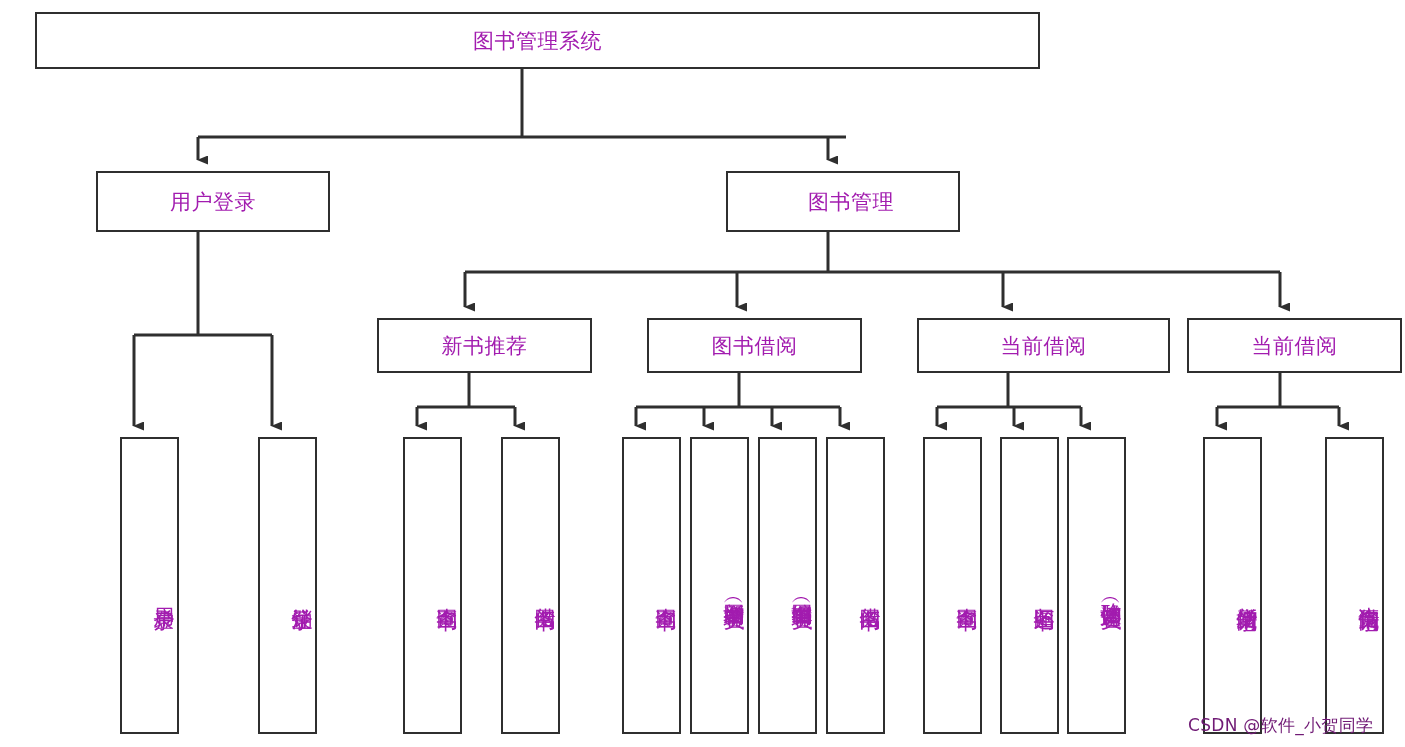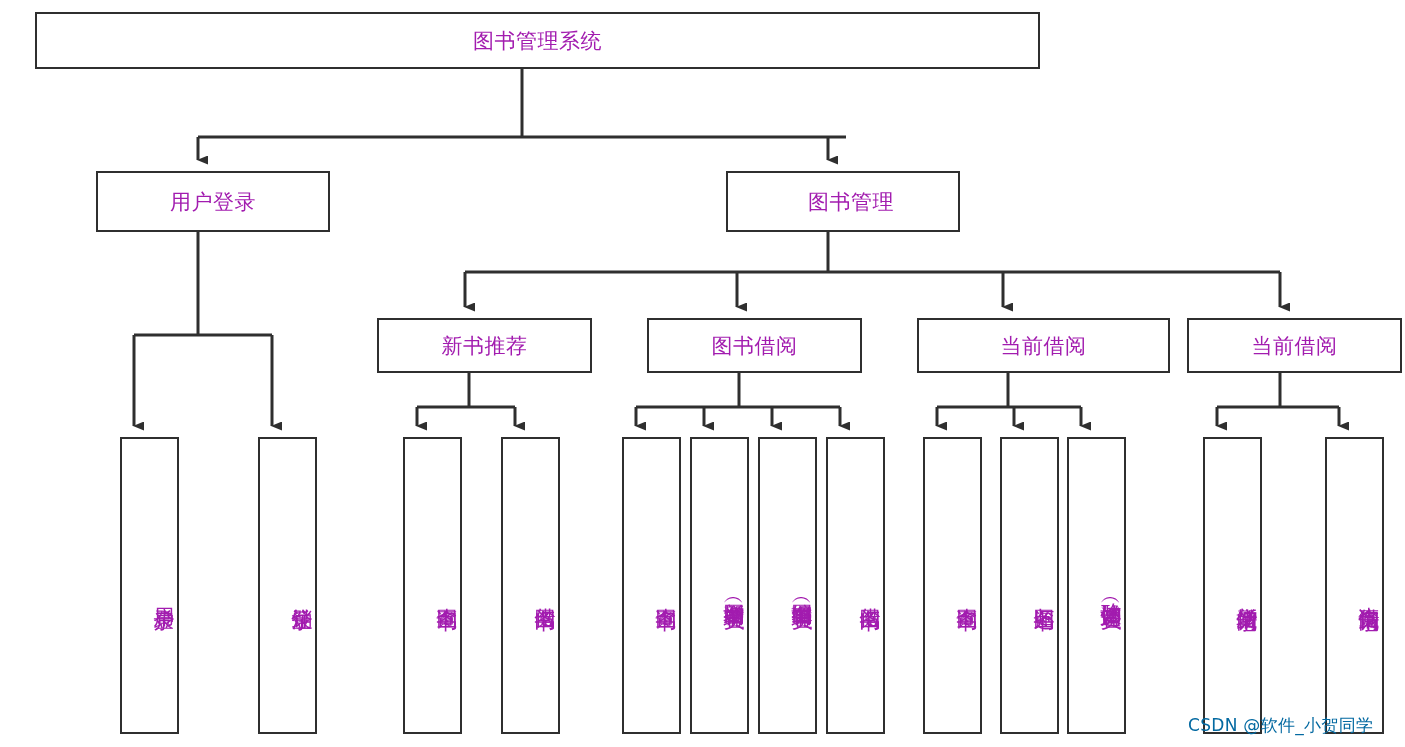--- a/index.html
+++ b/index.html
@@ -54,21 +54,21 @@
     text-align: left;
   }
   .node-v.tall-text {
     padding-top: 10px;
   }
   #watermark {
     position: absolute;
     left: 1188px;
     top: 714px;
     font-size: 17px;
-    color: #0369a1;
+    color: #701a75;
     white-space: nowrap;
     letter-spacing: 0.3px;
   }
 </style>
 </head>
 <body>
 
 <div id="diagram-root">
 
   <svg id="wires" viewBox="0 0 1405 747">

